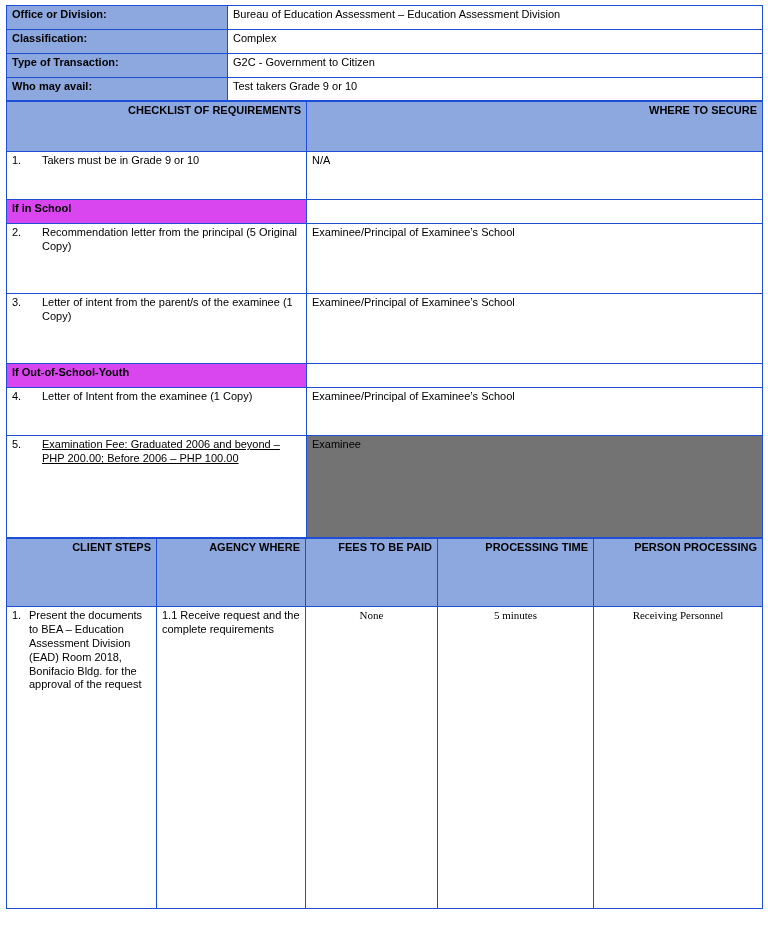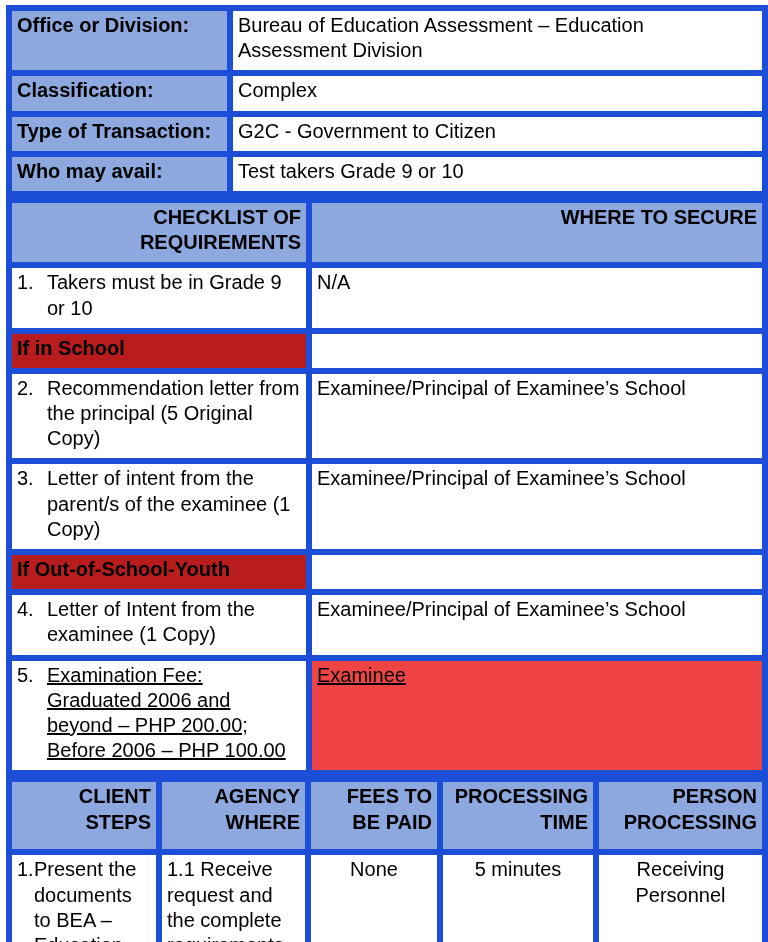--- a/index.html
+++ b/index.html
@@ -21,23 +21,23 @@
     box-sizing: border-box;
     padding: 5px 6px 6px 6px;
   }
   table.citizen-charter {
     width: 756px;
     border-collapse: collapse;
     table-layout: fixed;
     border: 1px solid #000000;
   }
   table.citizen-charter td {
-    border: 6px solid #1d4ed8;
+    border: 1px solid #1d4ed8;
     padding: 2px 5px 7px 5px;
-    font-size: 20px;
+    font-size: 11px;
     line-height: 1.26;
     vertical-align: top;
     word-wrap: break-word;
     overflow-wrap: break-word;
   }
   td.label-cell {
     background: #8CA8DF;
     font-weight: bold;
     vertical-align: top;
   }
@@ -48,34 +48,34 @@
   td.head-cell {
     background: #8CA8DF;
     font-weight: bold;
     text-align: right;
     vertical-align: middle;
     padding: 4px 4px;
     line-height: 1.24;
   }
   td.section-cell {
     font-weight: bold;
-    background: #b91c1c;
+    background: #d946ef;
   }
   td.blank-cell {
     background: #ffffff;
   }
   td.mid-cell {
     vertical-align: middle;
-    background: #ef4444;
-    text-decoration: underline;
+    background: #737373;
   }
   td.center-mid {
     text-align: center;
     vertical-align: middle;
     background: #ffffff;
+    font-family: Liberation Serif, serif;
   }
   
   .numitem {
     display: block;
     padding-left: 30px;
     text-indent: -30px;
   }
   .numitem .num {
     display: inline-block;
     width: 30px;

